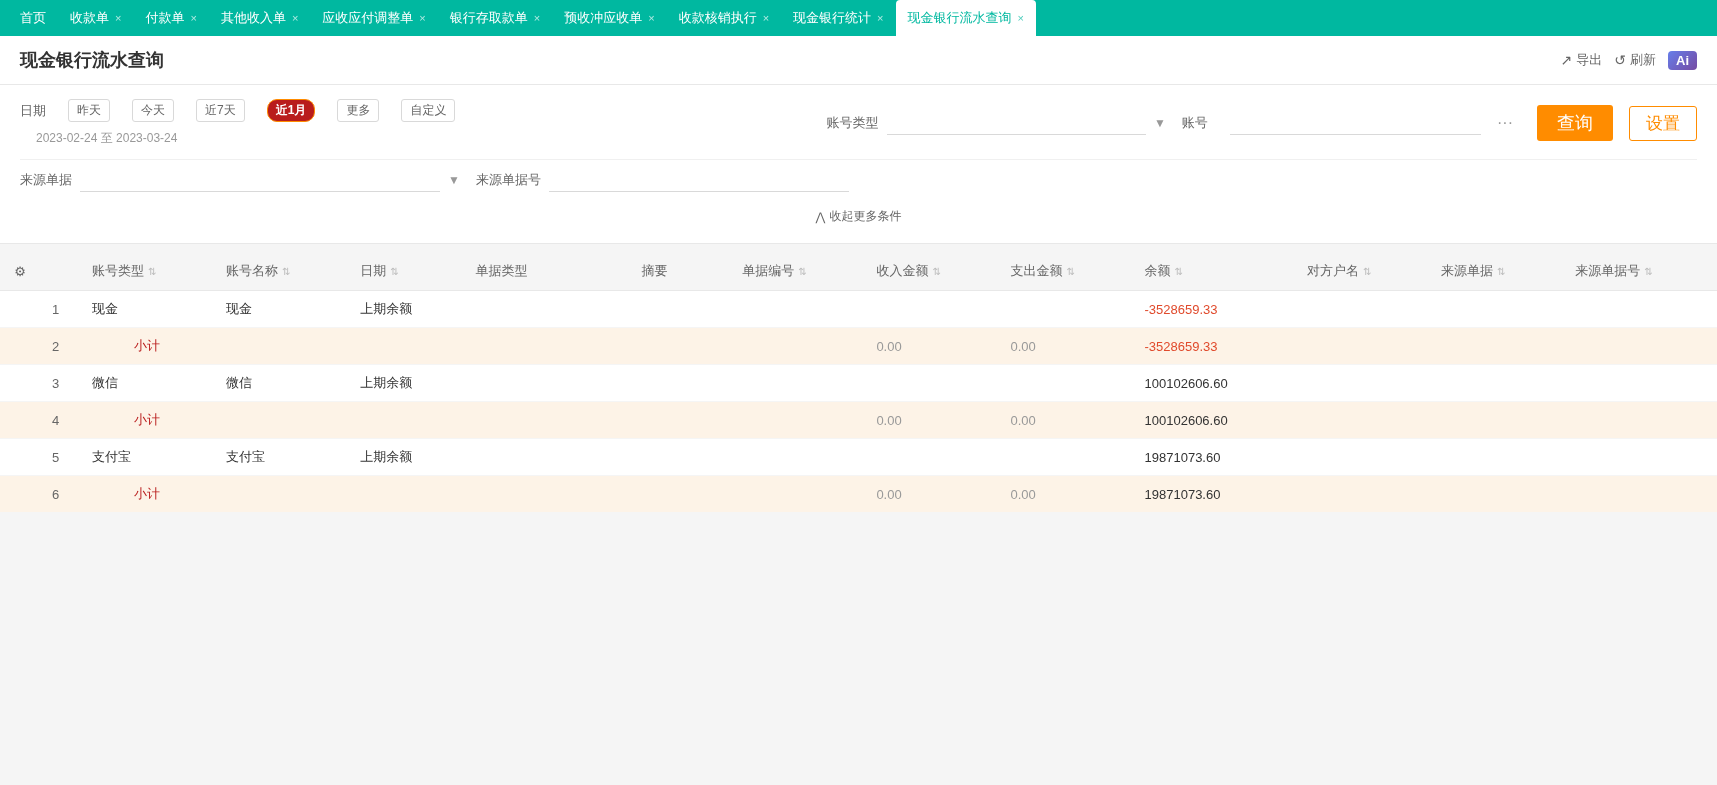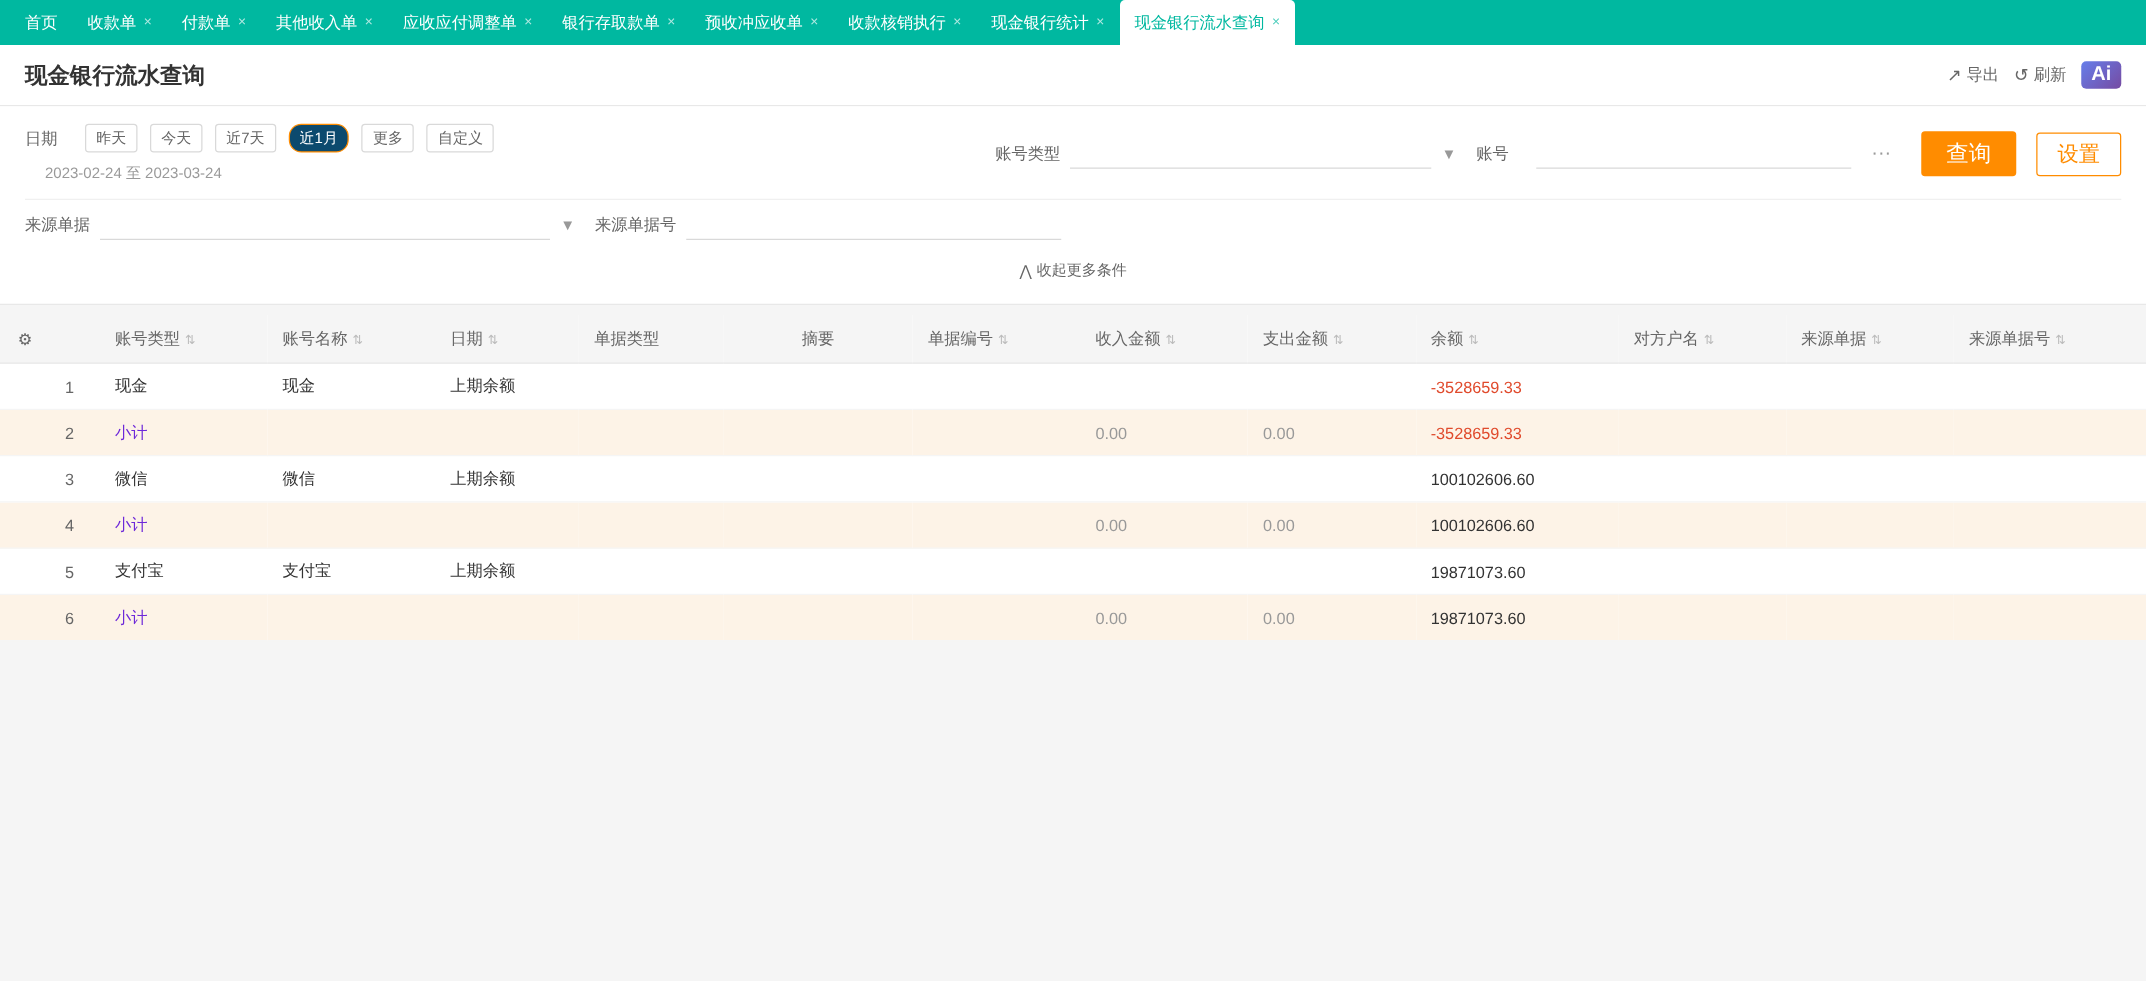--- a/index.html
+++ b/index.html
@@ -76,36 +76,37 @@
       margin-bottom: 12px;
     }
     .filter-label {
       color: #666;
       white-space: nowrap;
       min-width: 40px;
     }
     .date-options {
       display: flex;
       align-items: center;
-      gap: 10px;
+      gap: 22px;
     }
     .date-btn {
       padding: 2px 8px;
       border: 1px solid #d9d9d9;
       border-radius: 3px;
       cursor: pointer;
       color: #666;
       font-size: 12px;
       background: #fff;
     }
     .date-btn.active {
-      background: #0c4a6e;
+      background: #b91c1c;
       border-color: #ff8c00;
       color: #fff;
       border-radius: 10px;
+      font-weight: bold;
     }
     .date-range {
       color: #999;
       font-size: 12px;
       margin-top: 4px;
     }
     .filter-group {
       display: flex;
       align-items: center;
       gap: 8px;
@@ -211,27 +212,27 @@
     }
     tbody tr:nth-child(odd) { background: #fff; }
     tbody tr.subtotal-row { background: #fdf3e7; }
     tbody td {
       padding: 9px 12px;
       color: #333;
       border-bottom: 1px solid #f5f5f5;
       white-space: nowrap;
     }
     .td-number { color: #666; }
-    .td-subtotal { color: #6d28d9; }
+    .td-subtotal { color: #b91c1c; text-align: center; }
 
     .ai-badge {
       display: inline-block;
       background: linear-gradient(135deg, #667eea, #764ba2);
       color: #fff;
-      font-size: 16px;
+      font-size: 13px;
       font-weight: bold;
       padding: 2px 8px;
       border-radius: 4px;
     }
   </style>
 </head>
 <body>
 
 <nav class="top-nav">
   <div class="nav-item">

